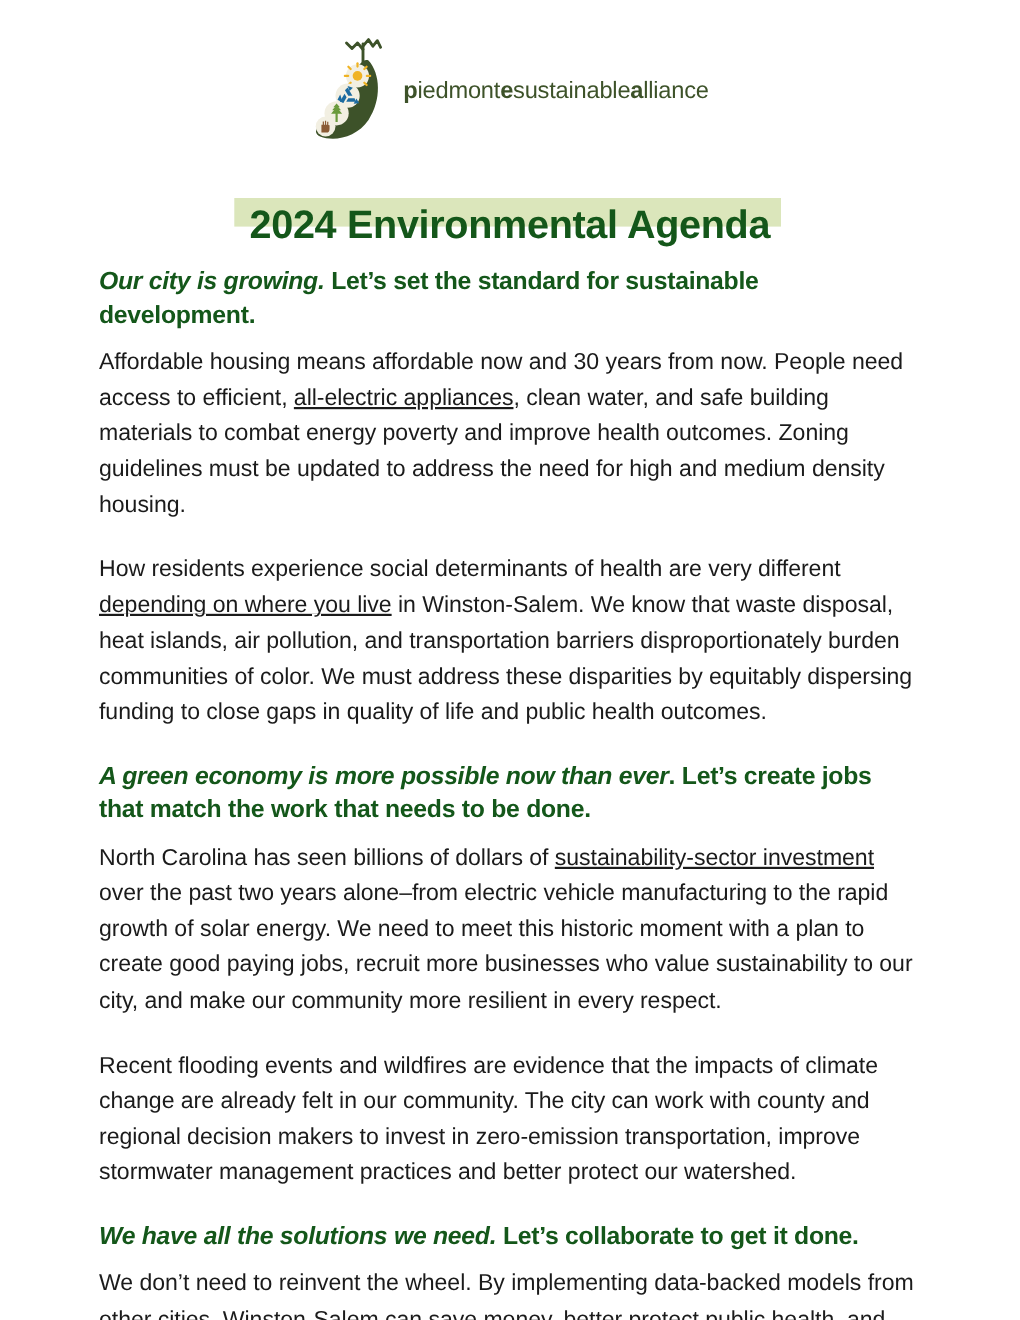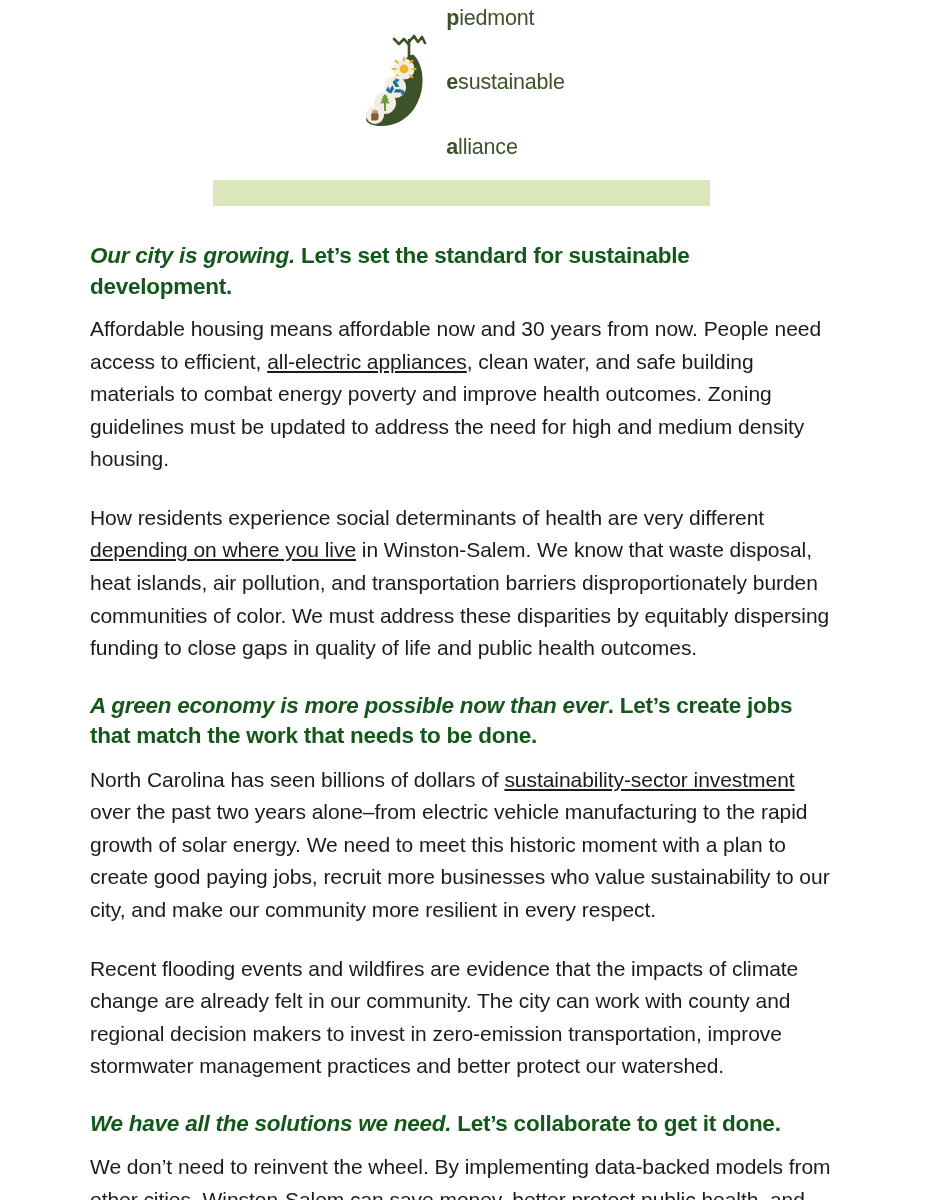--- a/index.html
+++ b/index.html
@@ -25,24 +25,23 @@
     padding-top: 33px;
     height: 100px;
   }
   .logo-mark {
     width: 72px;
     height: 100px;
     flex: 0 0 auto;
   }
   .logo-wordmark {
     display: flex;
-    flex-direction: column;
+    flex-direction: row;
     justify-content: center;
     line-height: 1.26;
-    gap: 37px;
   }
   .logo-line {
     font-size: 21.5px;
     color: #3d5229;
     letter-spacing: -0.2px;
     white-space: nowrap;
   }
   .logo-line .lead {
     font-weight: bold;
   }
@@ -162,20 +161,21 @@
 
   <div class="logo-wordmark">
     <div class="logo-line"><span class="lead">p</span><span>iedmont</span></div>
     <div class="logo-line"><span class="lead">e</span><span>sustainable</span></div>
     <div class="logo-line"><span class="lead">a</span><span>lliance</span></div>
   </div>
 </div>
 
 <div class="title-wrap">
   <div class="title-highlight"></div>
+  <h1 class="doc-title">2024 Environmental Agenda</h1>
 </div>
 
 <div class="content">
 
   <div class="section sec-1">
     <h2 class="section-heading"><span class="lede">Our city is growing.</span><span> Let’s set the standard for sustainable development.</span></h2>
     <p class="section-body"><span>Affordable housing means affordable now and 30 years from now. People need access to efficient, </span><span class="link">all-electric appliances</span><span>, clean water, and safe building materials to combat energy poverty and improve health outcomes. Zoning guidelines must be updated to address the need for high and medium density housing.</span></p>
   </div>
 
   <div class="section sec-2">

